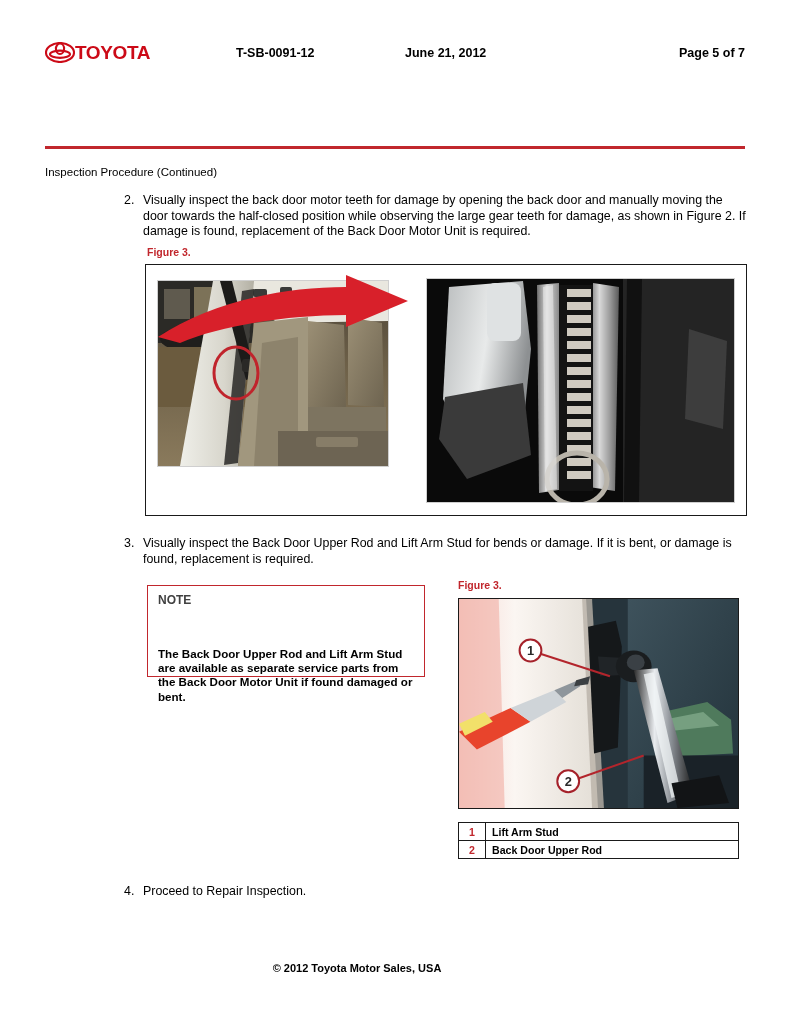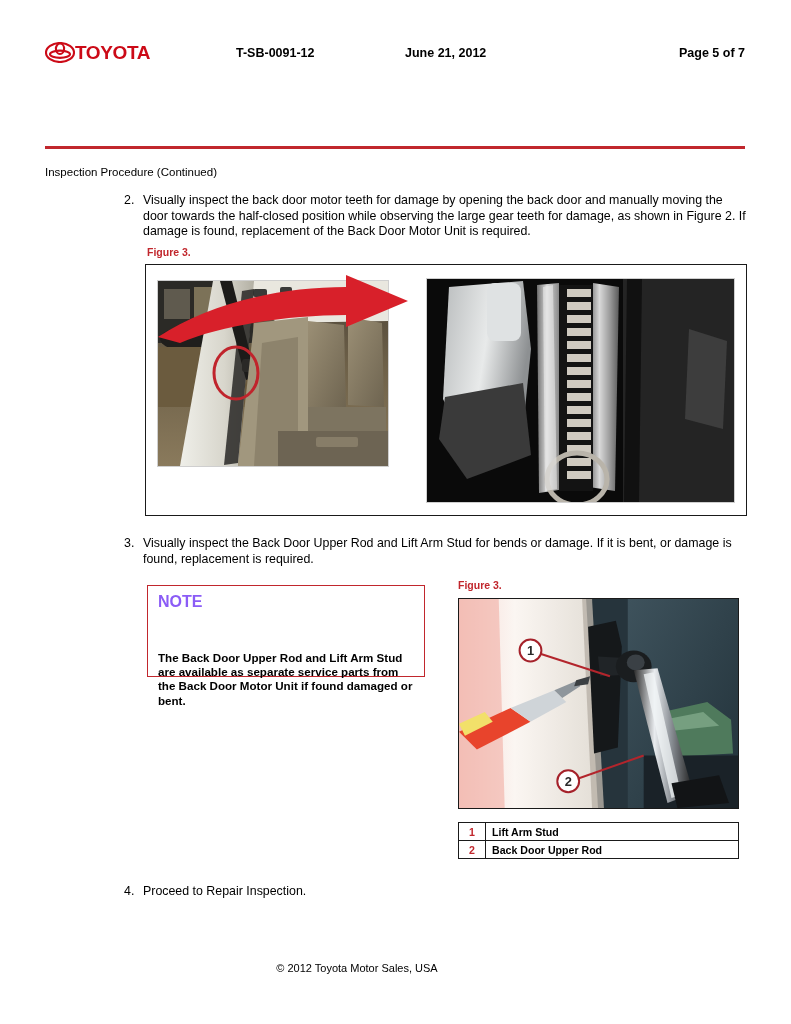--- a/index.html
+++ b/index.html
@@ -184,23 +184,23 @@
     position: absolute;
     left: 147px;
     top: 585px;
     width: 278px;
     height: 92px;
     border: 1.6px solid #c1272d;
     box-sizing: border-box;
     padding: 7px 10px 0 10px;
   }
   .note-title {
-    font-size: 16px;
-    font-weight: bold;
-    color: #8b5cf6;
+    font-size: 12px;
+    font-weight: bold;
+    color: #404040;
     margin-bottom: 3px;
   }
   .note-text {
     font-size: 11.6px;
     font-weight: bold;
     line-height: 14.2px;
     margin-top: 40px;
   }
 
   
@@ -239,20 +239,21 @@
   }
 
   
   .footer {
     position: absolute;
     left: 0;
     top: 962px;
     width: 714px;
     text-align: center;
     font-size: 11px;
+    font-weight: bold;
   }
 </style>
 </head>
 <body>
 
 <div class="page">
 
   <div class="header">
 
     <div class="logo">

